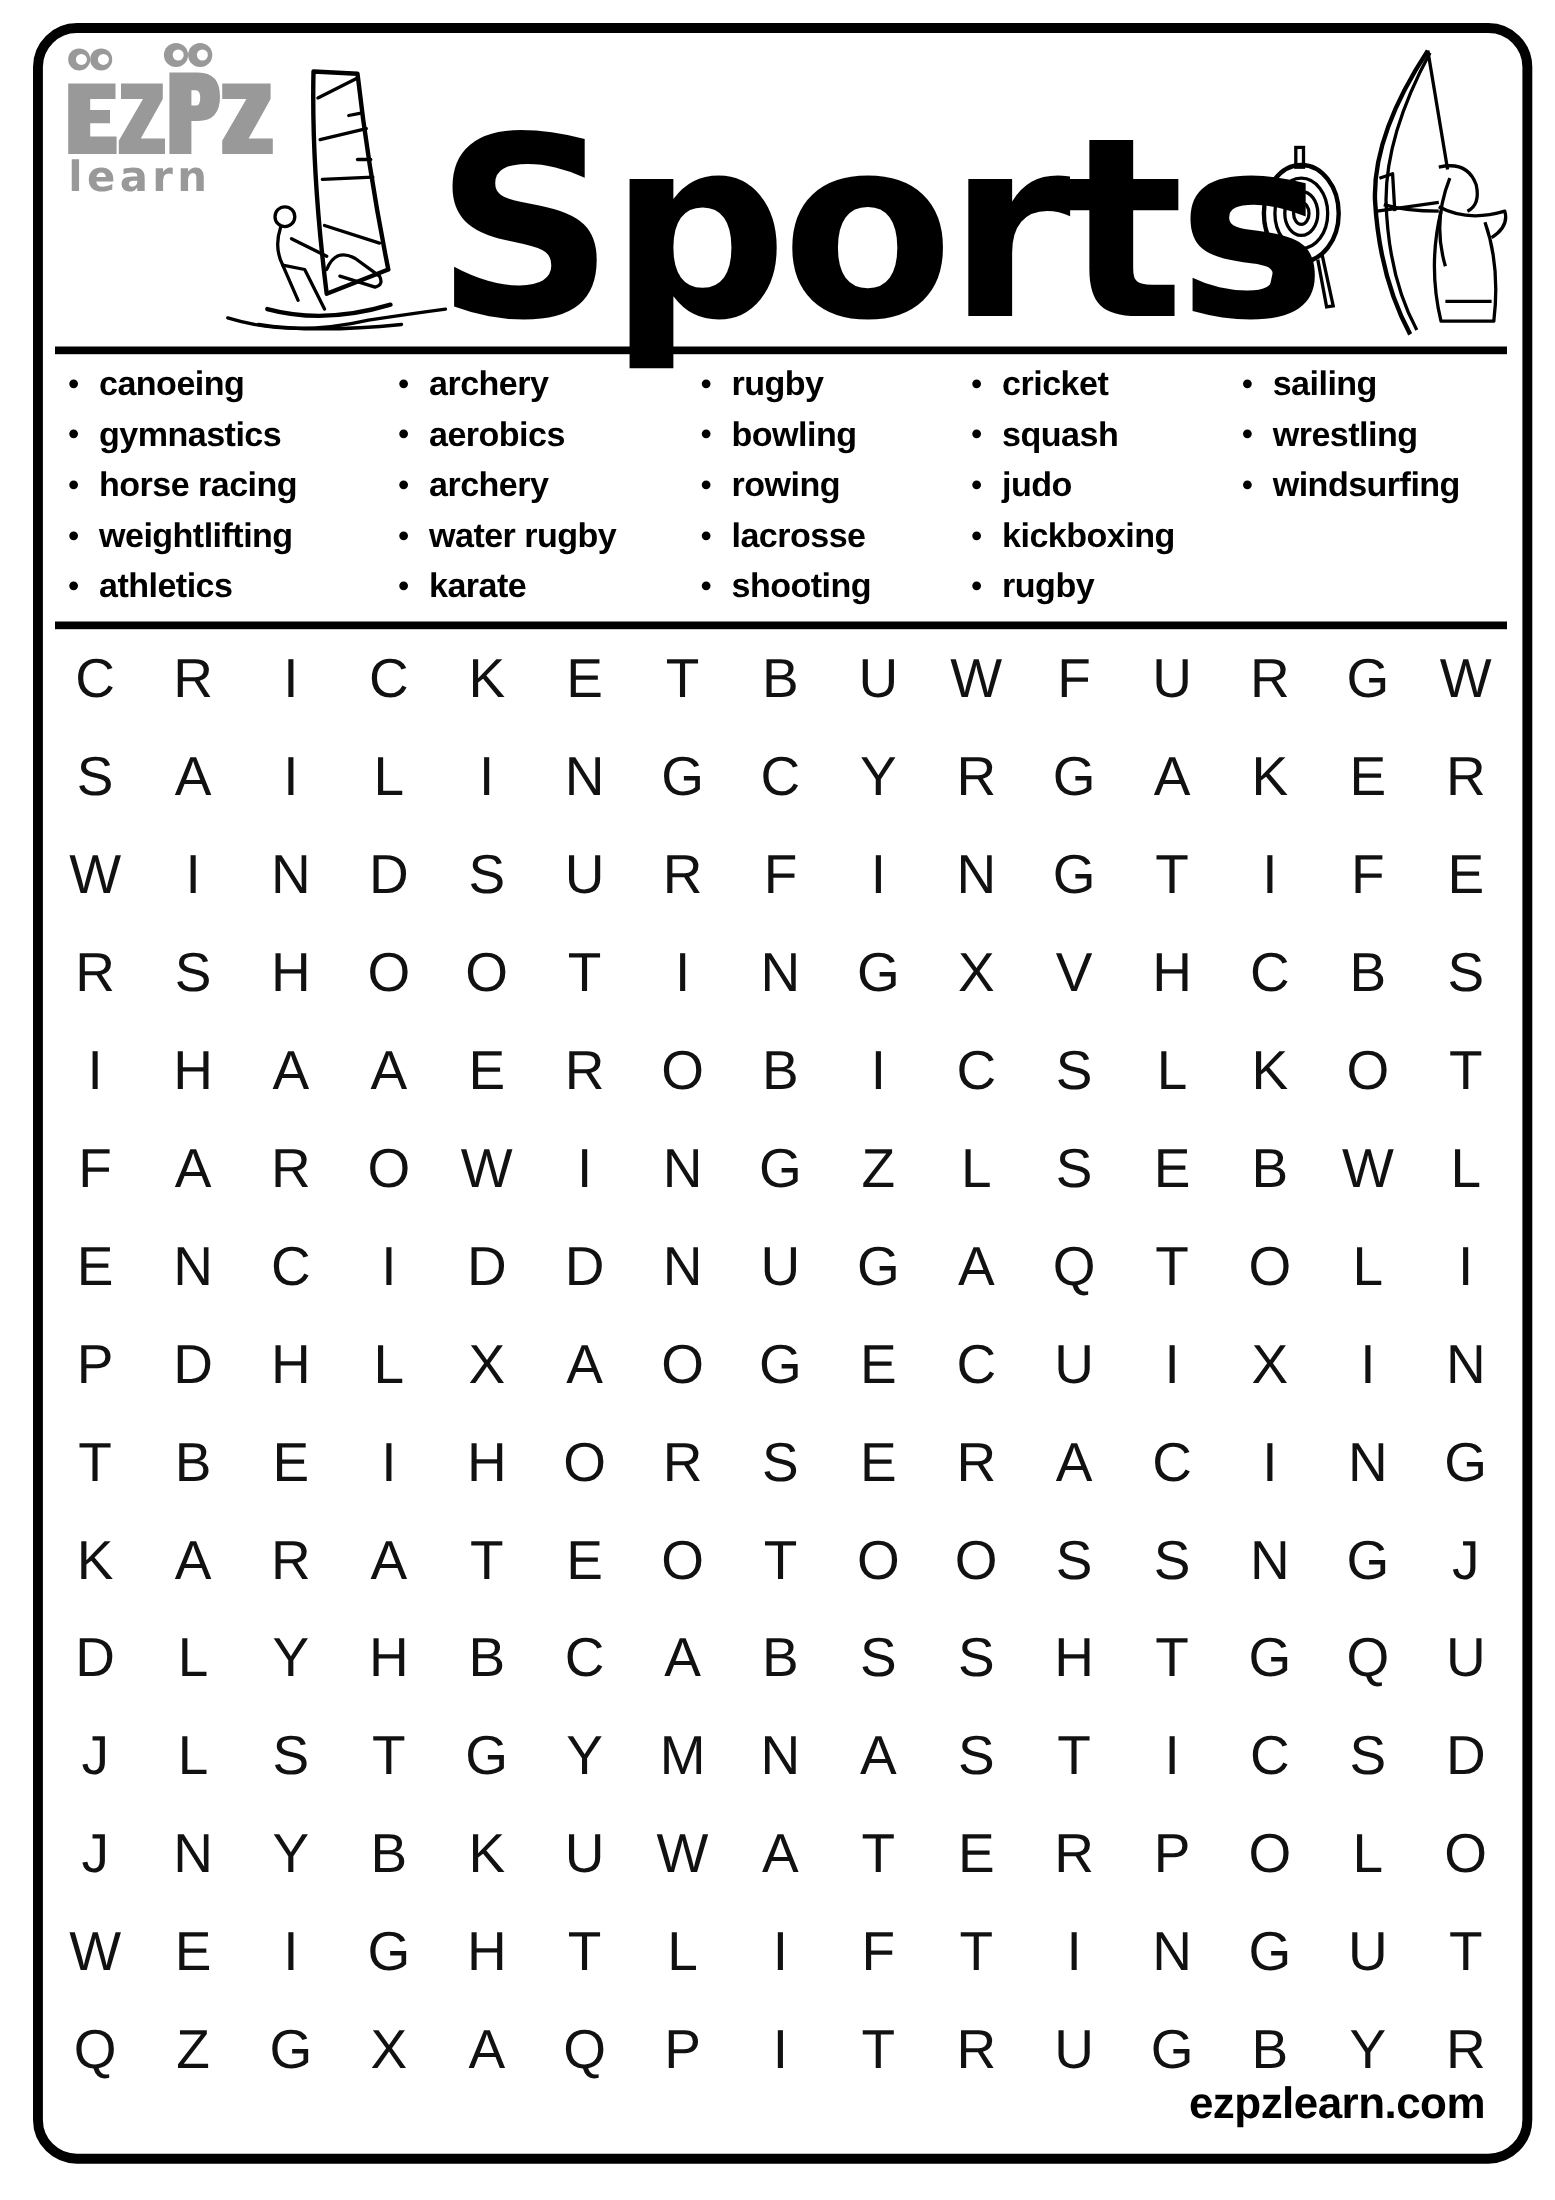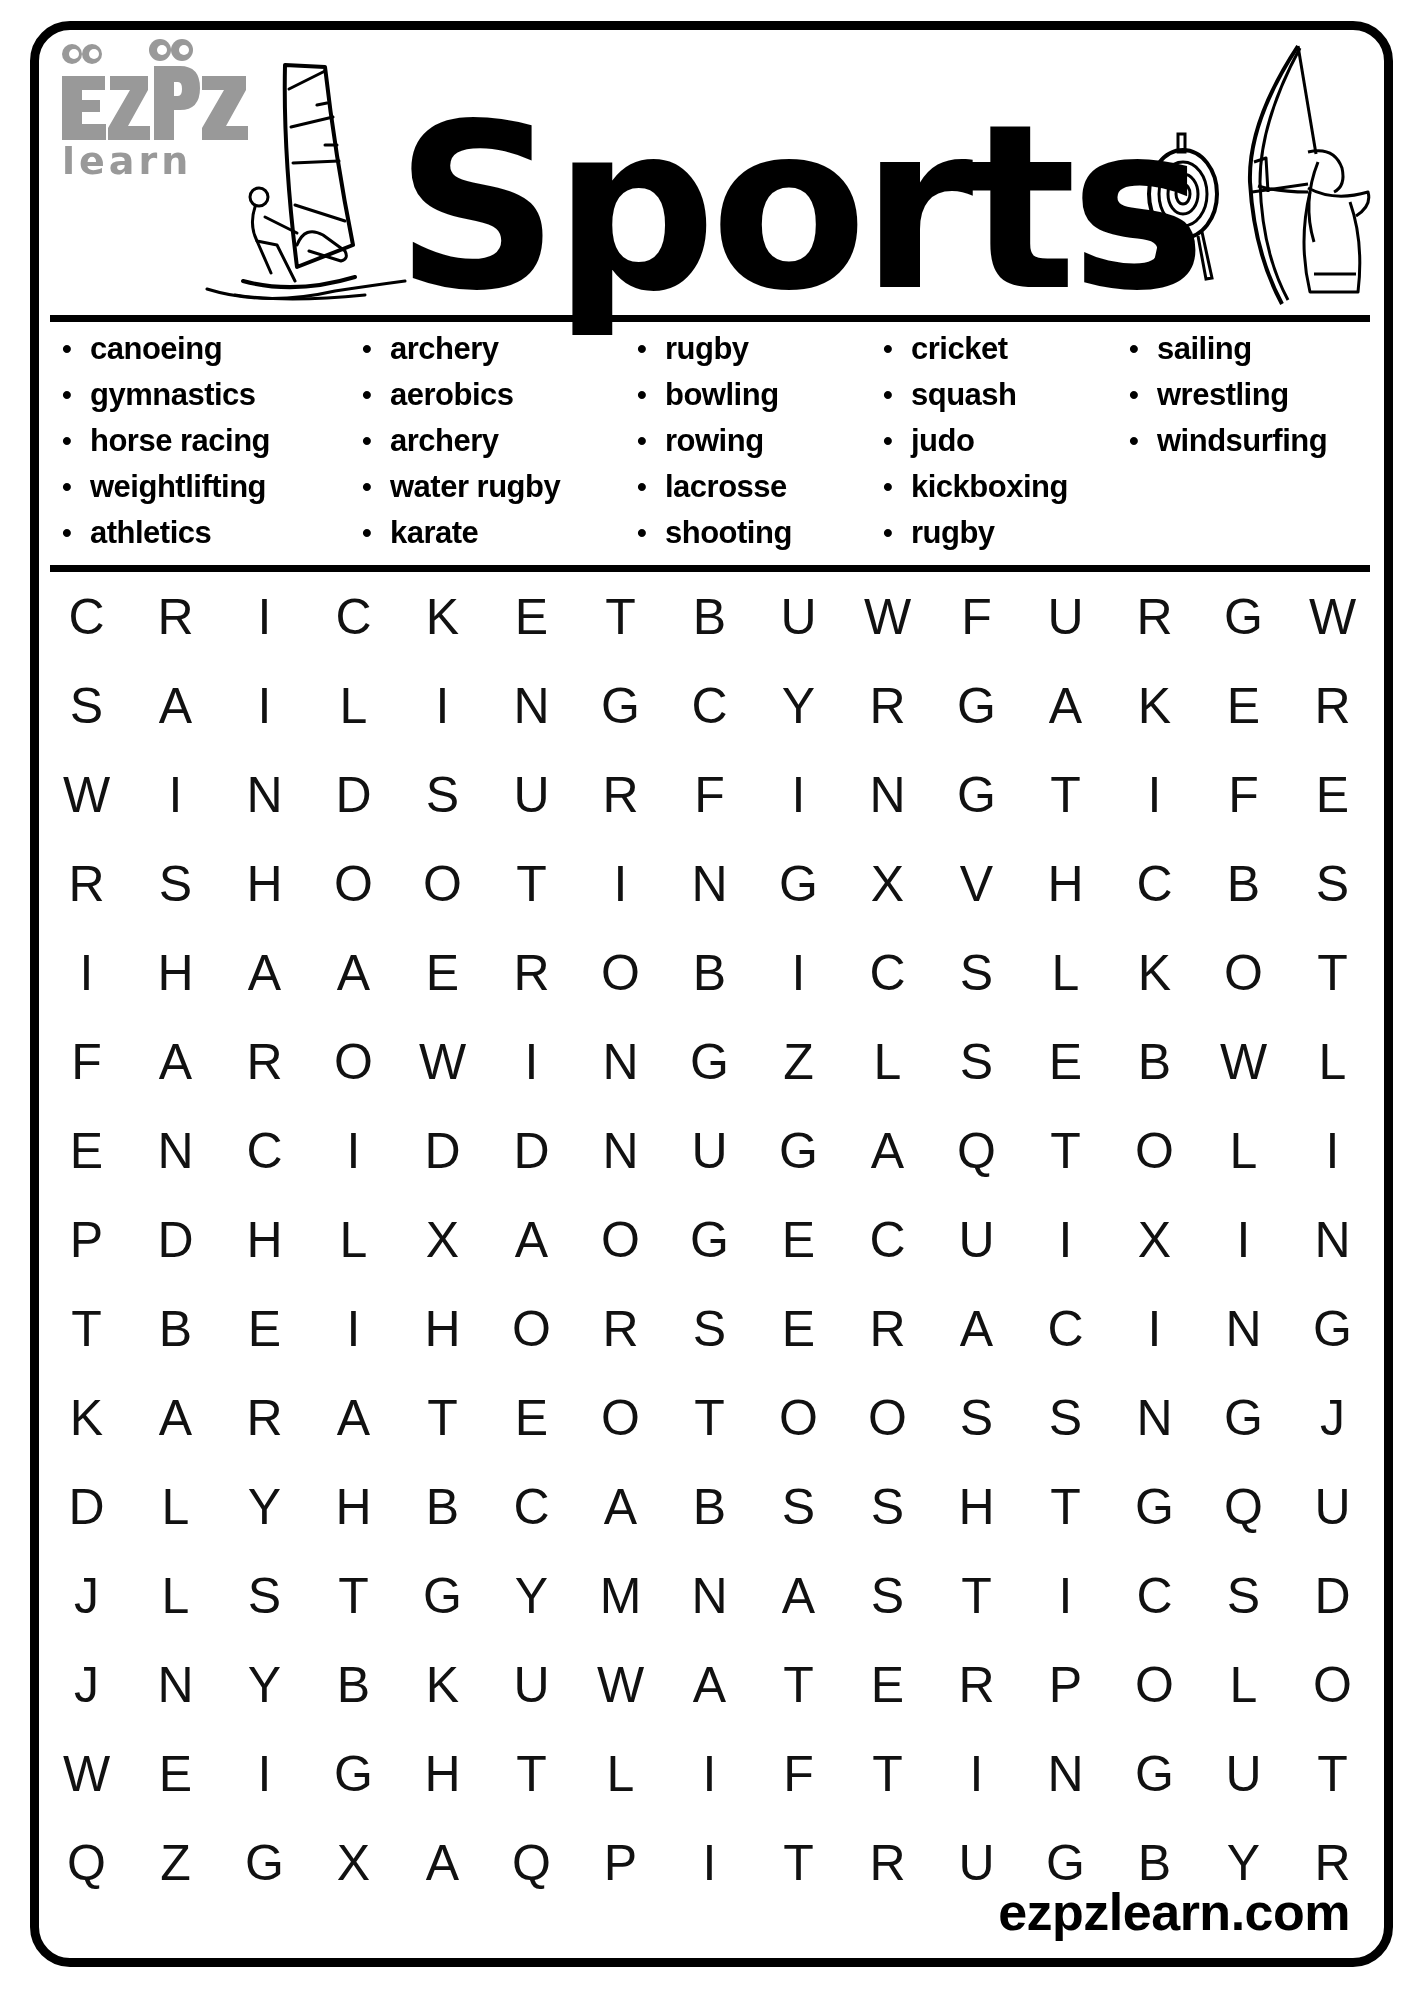--- a/index.html
+++ b/index.html
@@ -13,21 +13,21 @@
   .divider { position: absolute; left: 50px; width: 1320px; height: 7px; background: #000; }
   .divider.top { top: 315px; }
   .divider.bottom { top: 565px; }
   .wordlist { position: absolute; left: 0; top: 326px; width: 1414px; height: 235px; }
   .wcol { position: absolute; top: 0; }
   .witem { height: 46px; line-height: 46px; font-size: 31px; font-weight: bold; white-space: nowrap; position: relative; padding-left: 28px; letter-spacing: -0.5px; }
   .witem .bullet { position: absolute; left: 0; top: 0; font-size: 28px; }
   .grid { position: absolute; left: 42px; top: 573px; }
   .grow { display: flex; height: 89px; }
   .cell { width: 89px; height: 89px; line-height: 89px; text-align: center; font-size: 50px; font-weight: normal; color: #111; }
-  .footer { position: absolute; left: 990px; top: 1888px; width: 360px; text-align: right; font-size: 52px; font-weight: bold; line-height: 48px; letter-spacing: -0.5px; }
+  .footer { position: absolute; left: 990px; top: 1888px; width: 360px; text-align: right; font-size: 40px; font-weight: bold; line-height: 48px; letter-spacing: -0.5px; }
 </style>
 </head>
 <body>
 
 <div class="frame"></div>
 
 <div class="logo">
   <svg width="200" height="150" viewBox="0 0 200 150">
     <g fill="#999999">
       <circle cx="22" cy="22" r="10"></circle>

